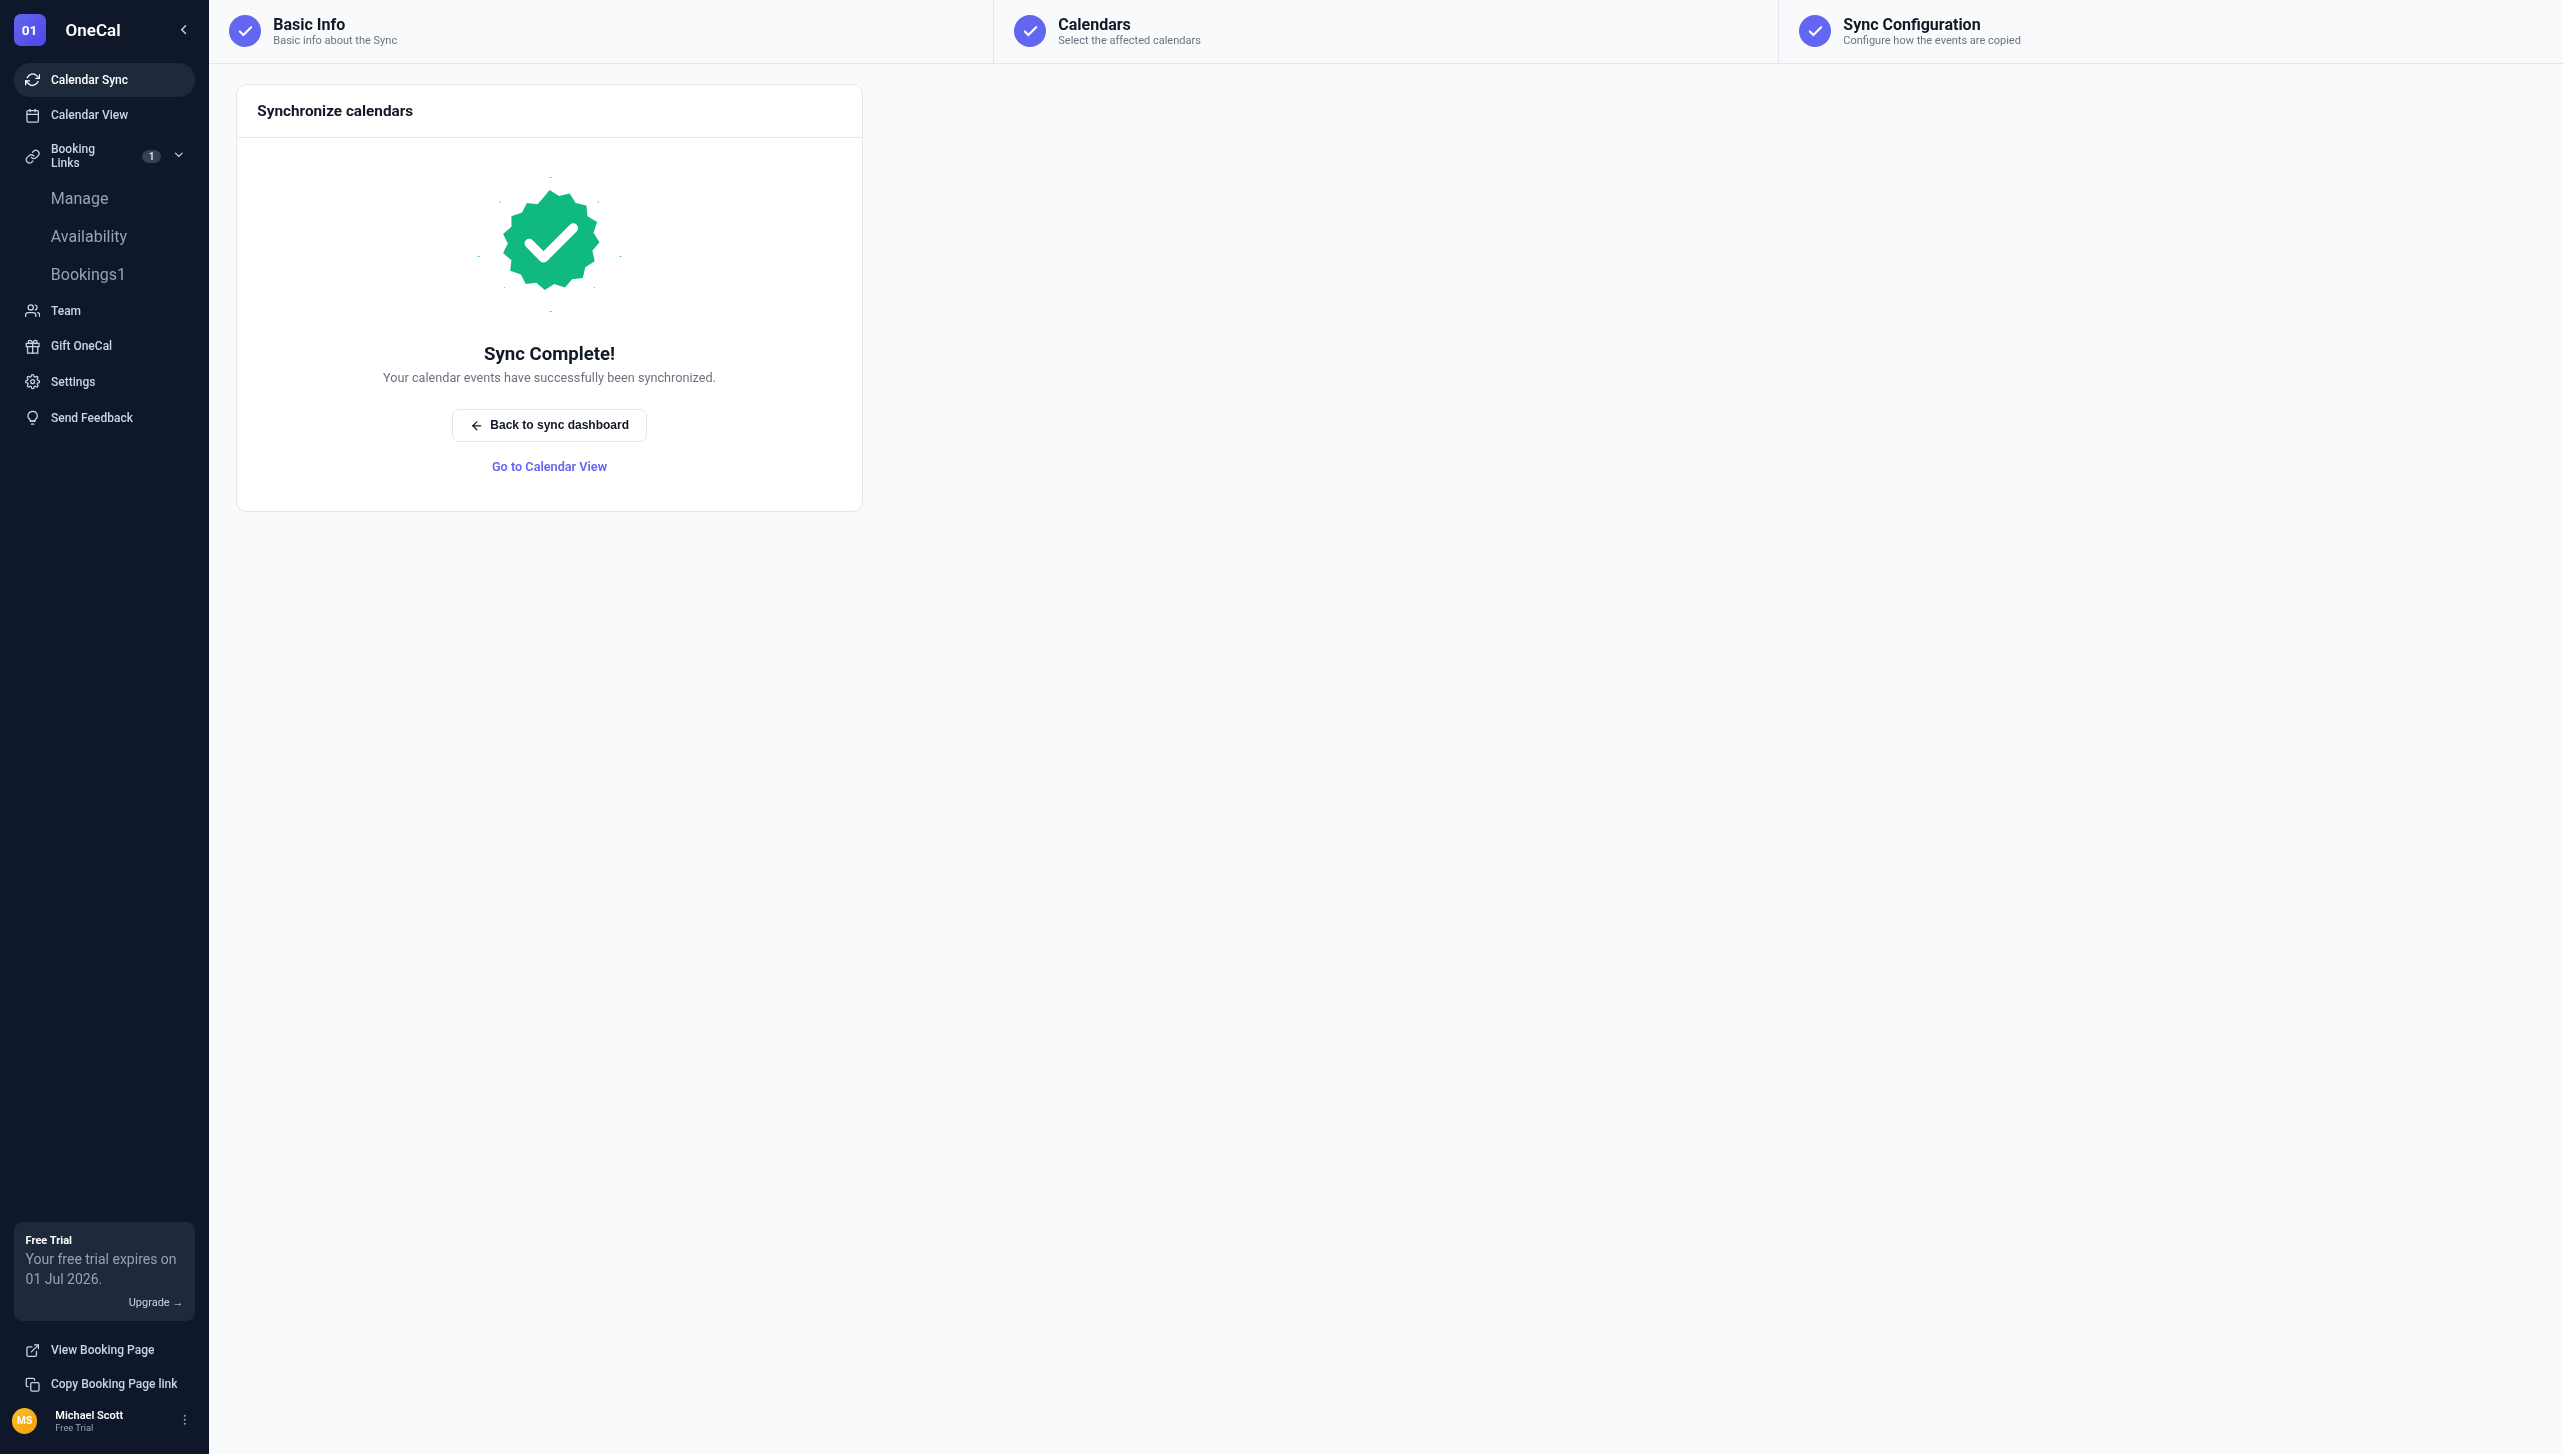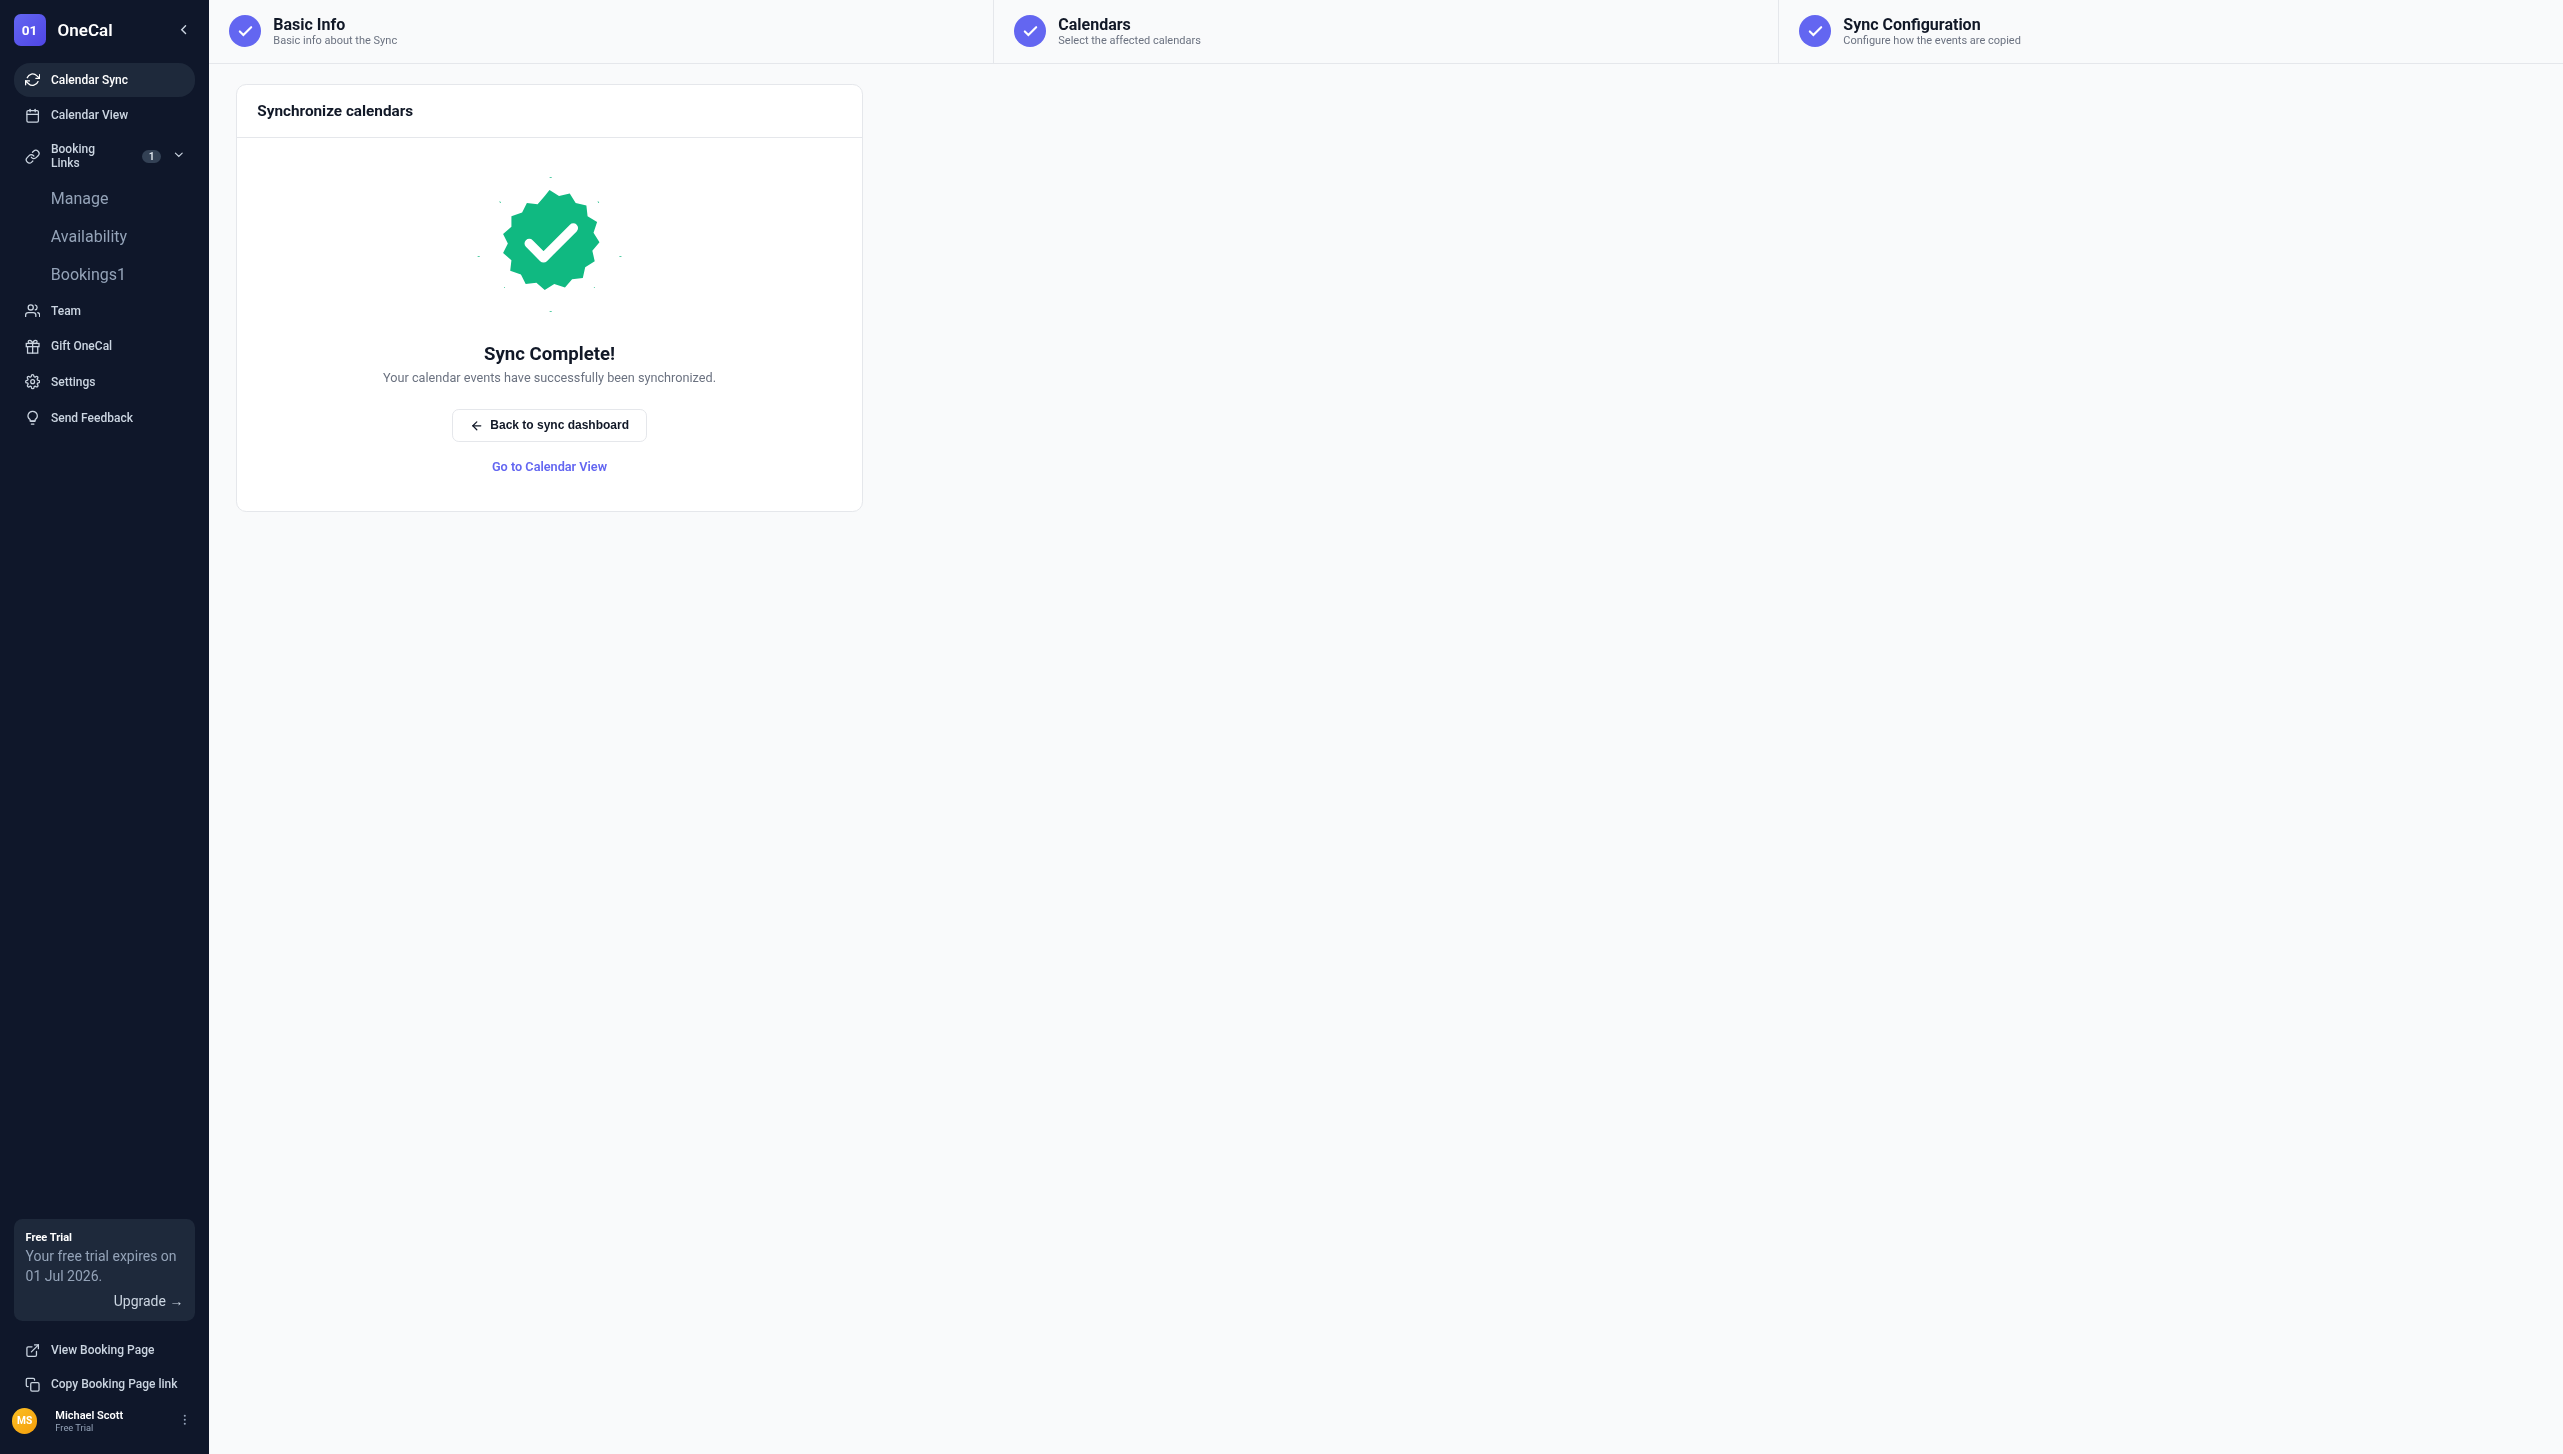--- a/index.html
+++ b/index.html
@@ -21,21 +21,21 @@
     }
     .logo-row {
       display: flex;
       align-items: center;
       justify-content: space-between;
       margin-bottom: 17px;
     }
     .logo {
       display: flex;
       align-items: center;
-      gap: 12px;
+      gap: 20px;
     }
     .logo-mark {
       width: 32px;
       height: 32px;
       background: linear-gradient(135deg, #6366f1, #4f46e5);
       border-radius: 6.8px;
       display: flex;
       align-items: center;
       justify-content: center;
       color: #fff;
@@ -97,21 +97,21 @@
     }
     .sidebar-spacer { flex: 1; }
     .trial-card {
       background: #1e293b;
       border-radius: 8.5px;
       padding: 12px;
       margin-bottom: 12px;
     }
     .trial-title { font-size: 11px; font-weight: 700; color: #fff; margin-bottom: 3.4px; }
     .trial-text { font-size: 14px; color: #94a3b8; line-height: 1.4; margin-bottom: 6.8px; }
-    .trial-upgrade { font-size: 14px; color: #cbd5e1; text-align: right; cursor: pointer; }
+    .trial-upgrade { font-size: 11px; color: #cbd5e1; text-align: right; cursor: pointer; }
     .user-row {
       display: flex;
       align-items: center;
       gap: 18px;
       padding: 6.8px 0;
       margin-left: -1.7px;
     }
     .avatar {
       width: 25.4px;
       height: 25.4px;

